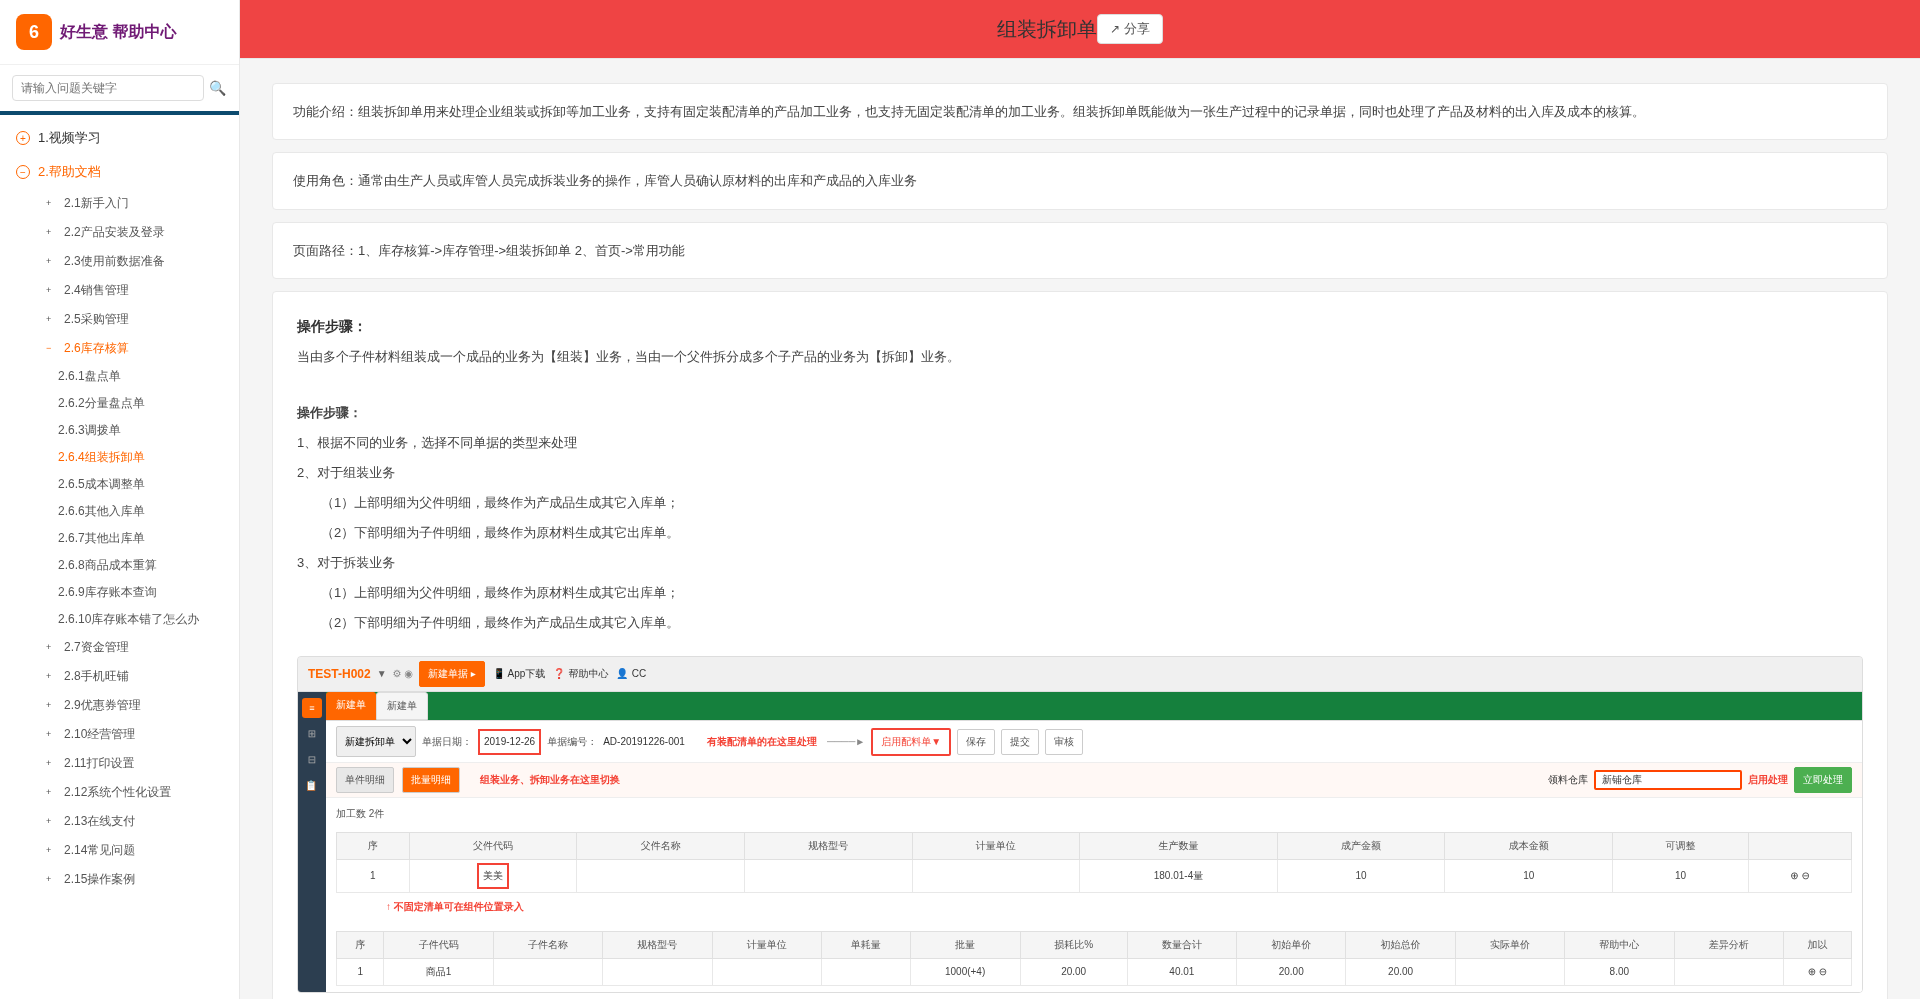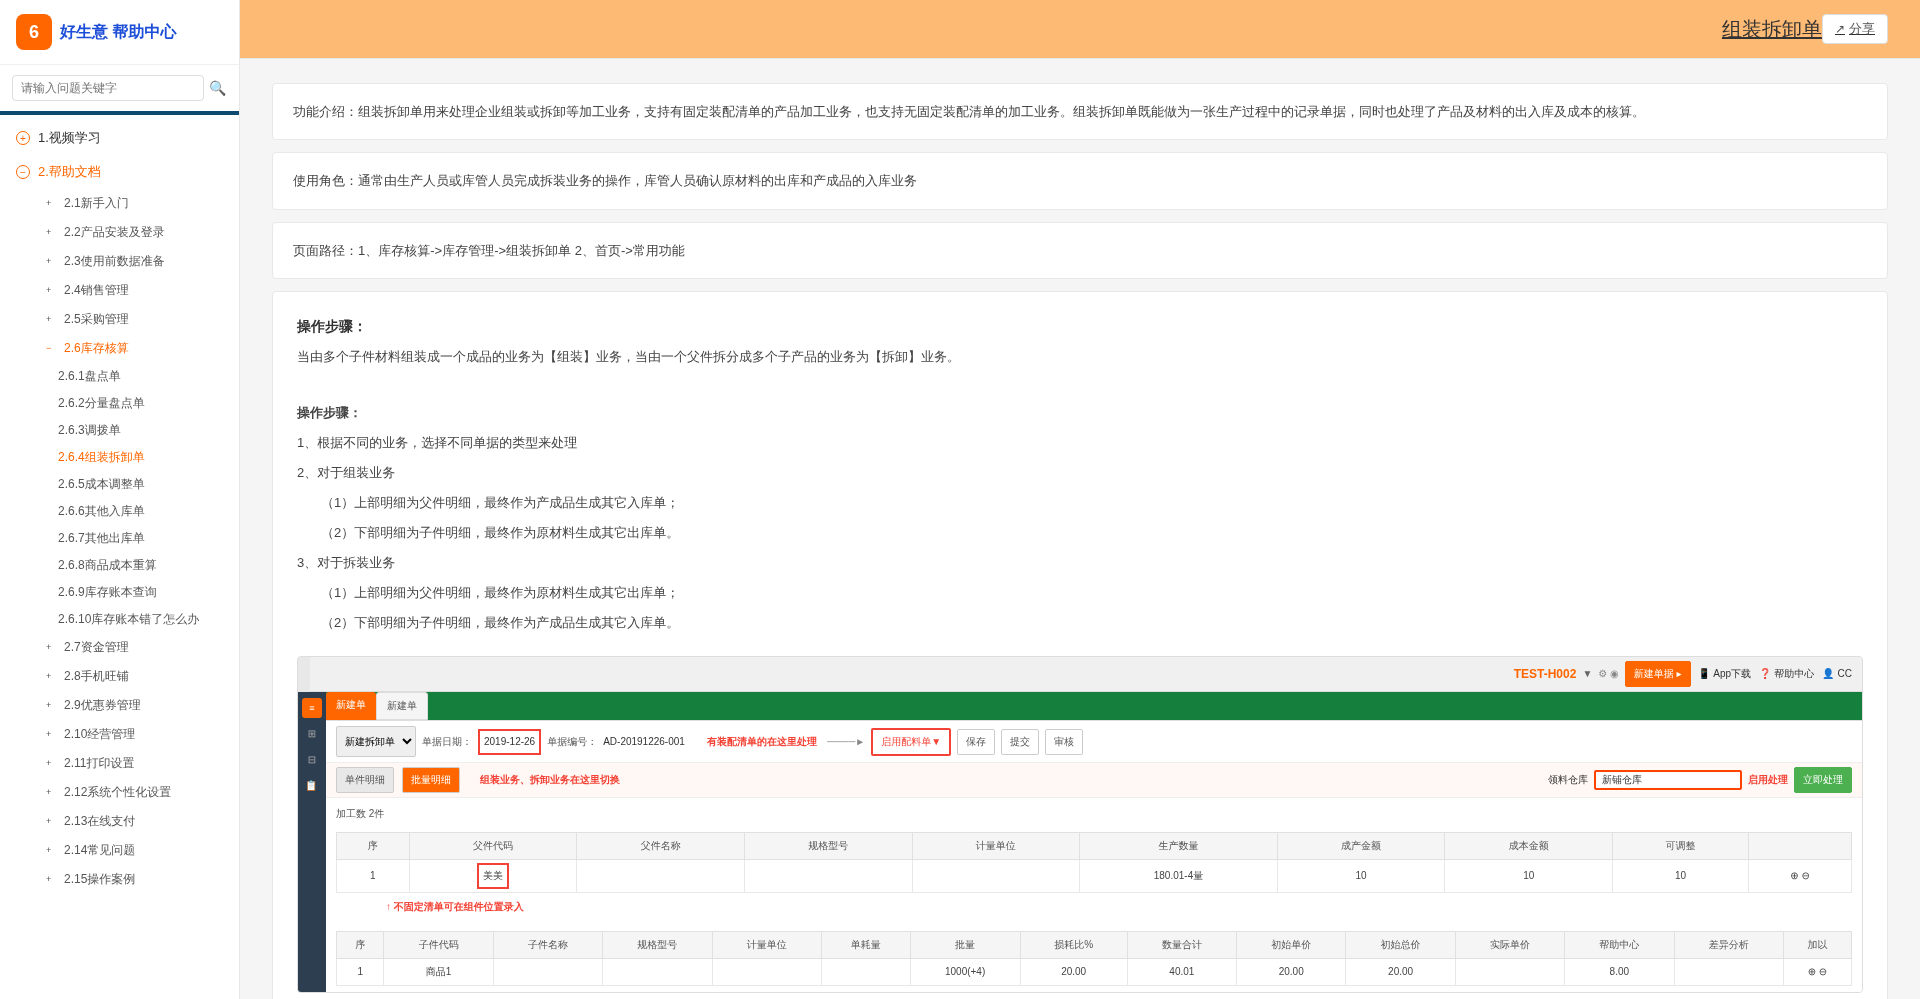--- a/index.html
+++ b/index.html
@@ -32,21 +32,21 @@
       justify-content: center;
       color: #fff;
       font-size: 18px;
       font-weight: bold;
       margin-right: 8px;
       flex-shrink: 0;
     }
     .logo-text {
       font-size: 16px;
       font-weight: bold;
-      color: #1d4ed8;
+      color: #701a75;
     }
     .search-area {
       padding: 10px 12px;
       border-bottom: 4px solid #0c4a6e;
       display: flex;
       align-items: center;
       gap: 6px;
     }
     .search-area input {
       flex: 1;
@@ -131,27 +131,26 @@
     
     #main {
       flex: 1;
       display: flex;
       flex-direction: column;
       height: 100vh;
       overflow: hidden;
       background: #f5f5f5;
     }
     #top-bar {
-      background: #fdba74;
+      background: #ef4444;
       padding: 14px 32px;
       display: flex;
       align-items: center;
-      justify-content: flex-end;
+      justify-content: center;
       border-bottom: 1px solid #e8e8e8;
-      text-decoration: underline;
     }
     #page-title-text {
       font-size: 20px;
       font-weight: 500;
       color: #333;
     }
     .share-btn {
       display: flex;
       align-items: center;
       gap: 4px;
@@ -444,21 +443,21 @@
       <p class="sub-item">（1）上部明细为父件明细，最终作为产成品生成其它入库单；</p>
       <p class="sub-item">（2）下部明细为子件明细，最终作为原材料生成其它出库单。</p>
       <p>3、对于拆装业务</p>
       <p class="sub-item">（1）上部明细为父件明细，最终作为原材料生成其它出库单；</p>
       <p class="sub-item">（2）下部明细为子件明细，最终作为产成品生成其它入库单。</p>
 
       
       <div class="screenshot-area" style="margin-top:20px; position:relative;">
         <div class="sim-screenshot">
 
-          <div class="sim-top-bar" style="background:#f0f0f0; justify-content: flex-end; margin-left: 12px;">
+          <div class="sim-top-bar" style="background:#f0f0f0; justify-content: flex-start;">
             <div style="display:flex;align-items:center;gap:6px;">
               <span style="color:#ff6600;font-weight:bold;font-size:12px;">TEST-H002</span>
               <span style="font-size:10px;color:#666;">▼</span>
               <span style="color:#888;font-size:10px;">⚙ ◉</span>
               <span class="sim-btn orange">新建单据 ▸</span>
             </div>
             <div style="display:flex;align-items:center;gap:8px;font-size:10px;">
               <span>📱 App下载</span>
               <span>❓ 帮助中心</span>
               <span>👤 CC</span>

